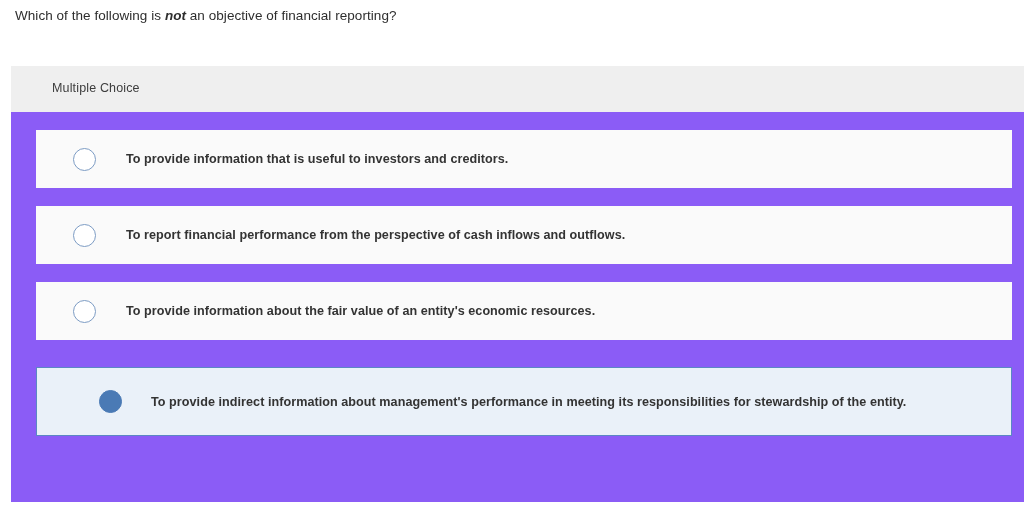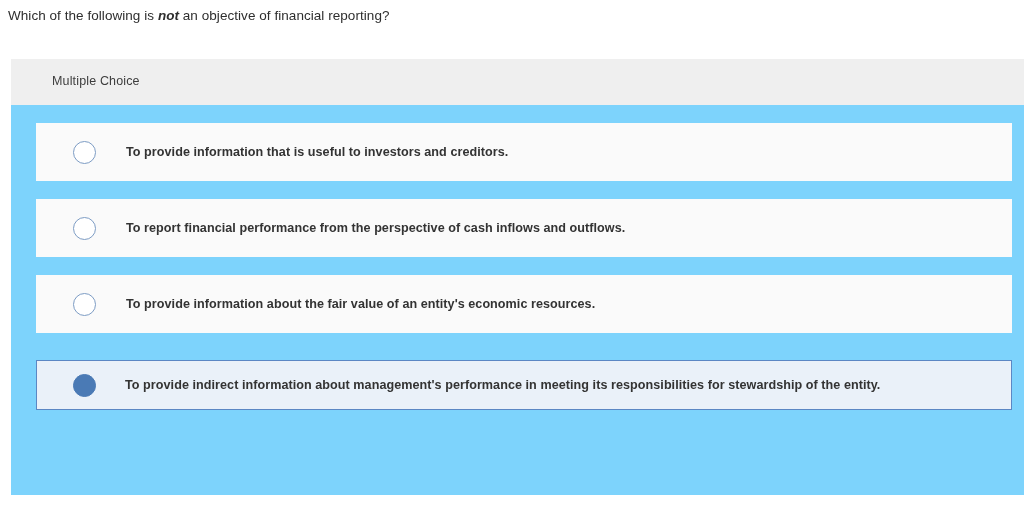--- a/index.html
+++ b/index.html
@@ -10,39 +10,39 @@
     width: 1024px;
     height: 526px;
     background: #ffffff;
     font-family: "Liberation Sans", sans-serif;
     -webkit-font-smoothing: antialiased;
     overflow: hidden;
   }
 
   .question-stem {
     position: absolute;
-    left: 8px;
+    left: 15px;
     top: 6px;
     font-size: 13.5px;
     line-height: 20px;
     color: #2e2e2e;
     letter-spacing: 0.05px;
   }
   .question-stem .emph {
     font-weight: bold;
     font-style: italic;
   }
 
   .qcard {
     position: absolute;
     left: 11px;
-    top: 59px;
+    top: 66px;
     width: 1013px;
     height: 436px;
-    background: #7dd3fc;
+    background: #8b5cf6;
   }
 
   .qcard-header {
     position: absolute;
     left: 0;
     top: 0;
     width: 1013px;
     height: 46px;
     background: #efefef;
   }
@@ -71,22 +71,23 @@
     display: flex;
     align-items: center;
     font-weight: bold;
   }
   .option-row:first-child {
     margin-top: 18px;
   }
   .option-row.selected {
     background: #eaf1f9;
     border: 1px solid #5b87c4;
-    height: 50px;
+    height: 69px;
     margin-top: 27px;
+    padding-left: 26px;
   }
 
   .radio {
     width: 23px;
     height: 23px;
     border-radius: 50%;
     border: 1.4px solid #7d9cc4;
     background: #ffffff;
     box-sizing: border-box;
     margin-left: 37px;

